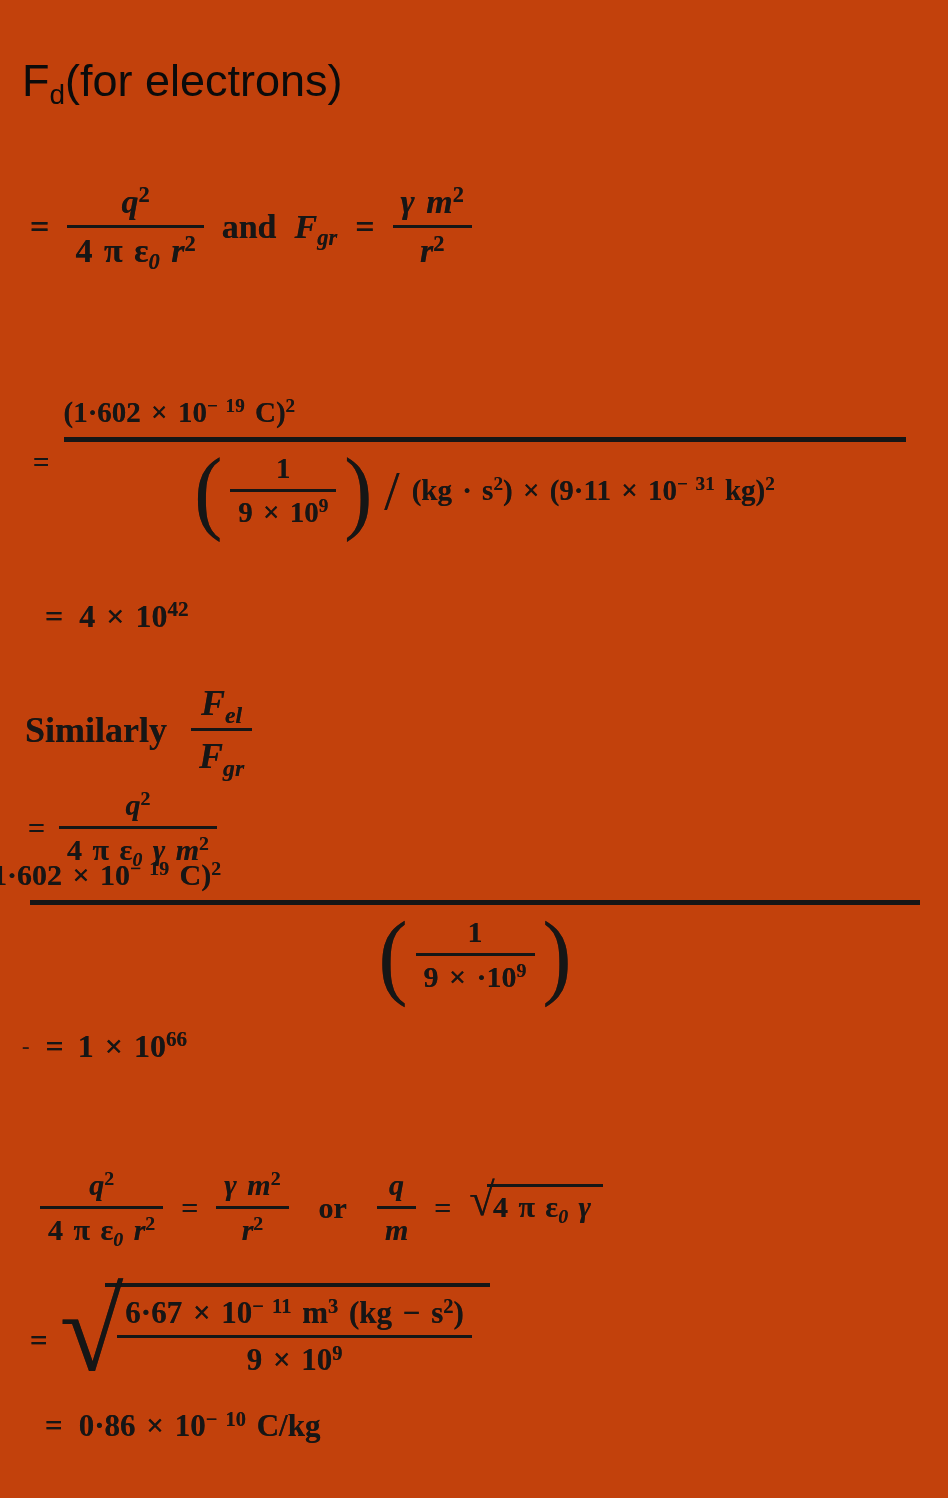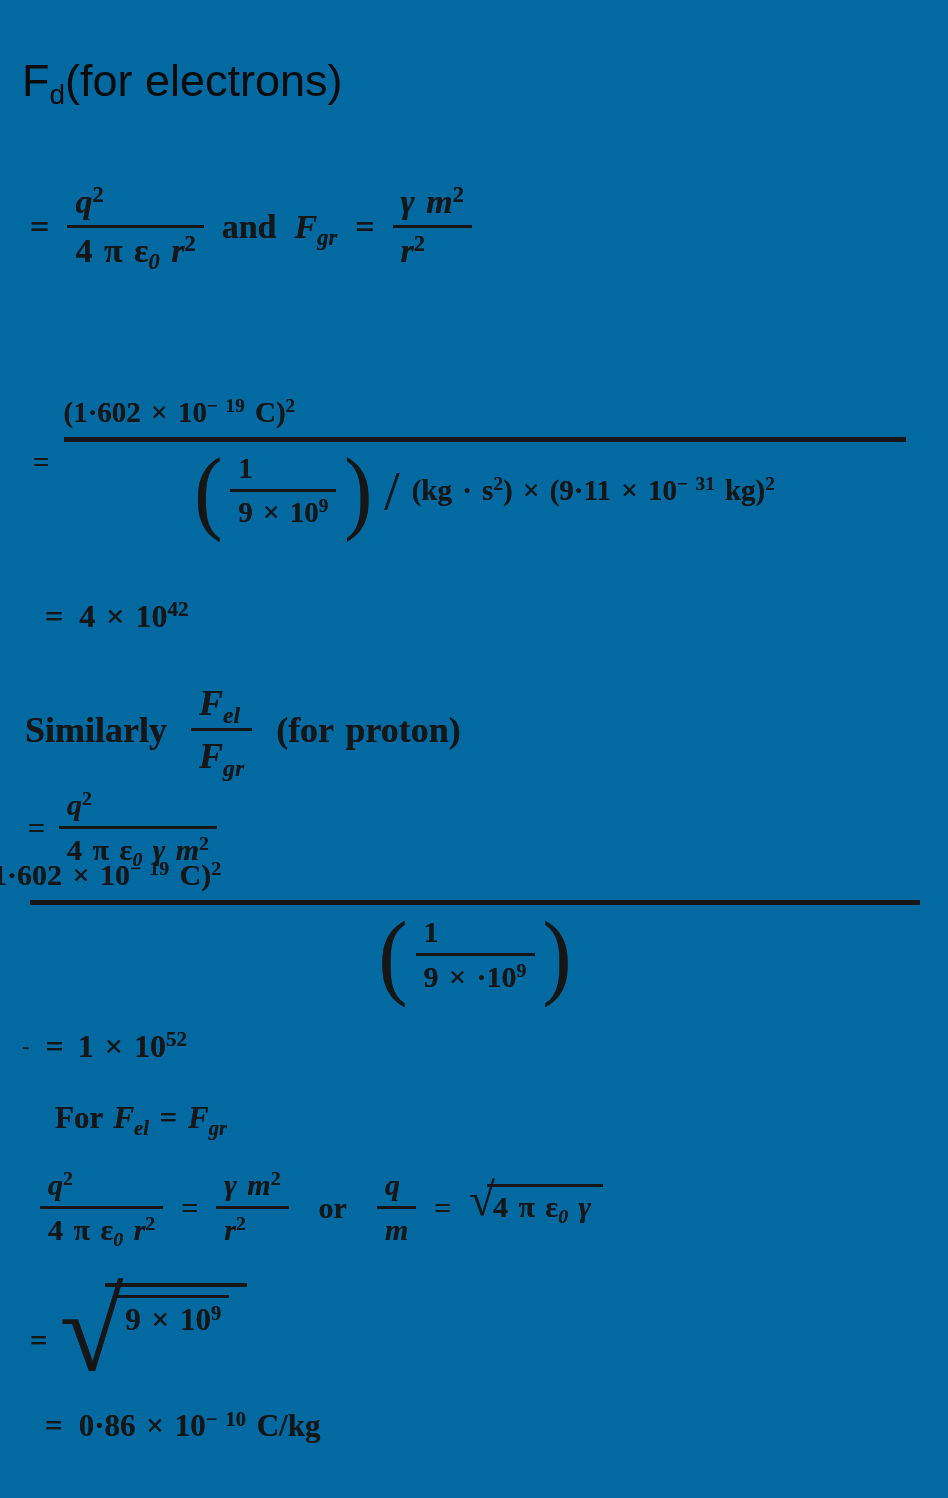--- a/index.html
+++ b/index.html
@@ -1,24 +1,24 @@
 <!DOCTYPE html>
 <html><head>
 <meta charset="utf-8">
 <style>
   html,body{margin:0;padding:0;background:#ffffff;}
-  #page{position:relative;width:948px;height:1498px;background:#0369a1;color:#141414;overflow:hidden;}
+  #page{position:relative;width:948px;height:1498px;background:#c2410c;color:#141414;overflow:hidden;}
   .title{position:absolute;font-family:"Liberation Sans","DejaVu Sans",sans-serif;font-weight:400;font-size:45px;color:#0b0b0b;white-space:nowrap;}
   .title sub{font-size:0.62em;vertical-align:-0.28em;}
   .math{font-family:"Liberation Serif","DejaVu Serif",serif;font-weight:700;color:#161616;word-spacing:3px;white-space:nowrap;text-shadow:0 0 0.5px rgba(0,0,0,0.55);}
   .math i{font-style:italic;}
   .math sup{font-size:0.66em;vertical-align:0.5em;line-height:0;}
   .math sub{font-size:0.66em;vertical-align:-0.32em;line-height:0;font-style:italic;}
   .row{position:absolute;display:flex;align-items:center;}
-  .frac{display:inline-block;text-align:left;vertical-align:middle;}
+  .frac{display:inline-block;text-align:center;vertical-align:middle;}
   .frac>.num{display:block;padding:0 8px 4px;}
   .frac>.den{display:block;border-top:3px solid currentColor;padding:4px 8px 0;}
   .wfrac>.num{display:block;text-align:left;padding:0 0 8px;}
   .wfrac>.den{display:flex;align-items:center;justify-content:center;border-top:5px solid currentColor;padding-top:10px;gap:8px;}
   .shiftl{transform:translateX(-48px);}
   .bigparen{font-weight:400;font-size:2.9em;line-height:0;display:inline-block;transform:scaleY(1.1);}
   .bigslash{font-weight:500;font-size:1.9em;line-height:0;margin:0 4px;}
   .sqrt{display:inline-flex;align-items:flex-start;}
   .rsign{font-weight:400;line-height:1;}
   .sqrt-s .rsign{font-size:1.55em;margin-right:-8px;transform:translateY(-0.16em);}
@@ -70,21 +70,20 @@
     <span>=</span>
     <span>4 × 10<sup>42</sup></span>
   </div>
 
   <div class="row math" style="left:25px;top:682px;font-size:36px;gap:24px;">
     <span>Similarly</span>
     <span class="frac">
       <span class="num"><i>F</i><sub>el</sub></span>
       <span class="den"><i>F</i><sub>gr</sub></span>
     </span>
-    <span>(for proton)</span>
   </div>
 
   <div class="row math" style="left:28px;top:788px;font-size:30px;gap:14px;">
     <span>=</span>
     <span class="frac">
       <span class="num"><i>q</i><sup>2</sup></span>
       <span class="den">4 π ε<sub>0</sub> <i>γ m</i><sup>2</sup></span>
     </span>
   </div>
 
@@ -98,26 +97,23 @@
           <span class="den">9 × ·10<sup>9</sup></span>
         </span>
         <span class="bigparen">)</span>
       </span>
     </span>
   </div>
 
   <div class="row math" style="left:22px;top:1028px;font-size:32px;gap:14px;">
     <span class="pre">-</span>
     <span>=</span>
-    <span>1 × 10<sup>52</sup></span>
+    <span>1 × 10<sup>66</sup></span>
   </div>
 
-  <div class="row math" style="left:55px;top:1100px;font-size:31px;">
-    <span>For <i>F</i><sub>el</sub> = <i>F</i><sub>gr</sub></span>
-  </div>
 
   <div class="row math" style="left:40px;top:1168px;font-size:30px;gap:18px;">
     <span class="frac">
       <span class="num"><i>q</i><sup>2</sup></span>
       <span class="den">4 π ε<sub>0</sub> <i>r</i><sup>2</sup></span>
     </span>
     <span>=</span>
     <span class="frac">
       <span class="num"><i>γ m</i><sup>2</sup></span>
       <span class="den"><i>r</i><sup>2</sup></span>
@@ -133,20 +129,21 @@
       <span class="rbody">4 π ε<sub>0</sub> <i>γ</i></span>
     </span>
   </div>
 
   <div class="row math" style="left:30px;top:1283px;font-size:31px;gap:12px;">
     <span>=</span>
     <span class="sqrt sqrt-b">
       <span class="rsign">√</span>
       <span class="rbody">
         <span class="frac">
+          <span class="num">6·67 × 10<sup>− 11</sup> m<sup>3</sup> (kg − s<sup>2</sup>)</span>
           <span class="den">9 × 10<sup>9</sup></span>
         </span>
       </span>
     </span>
   </div>
 
   <div class="row math" style="left:45px;top:1408px;font-size:31px;gap:16px;">
     <span>=</span>
     <span>0·86 × 10<sup>− 10</sup> C/kg</span>
   </div>

